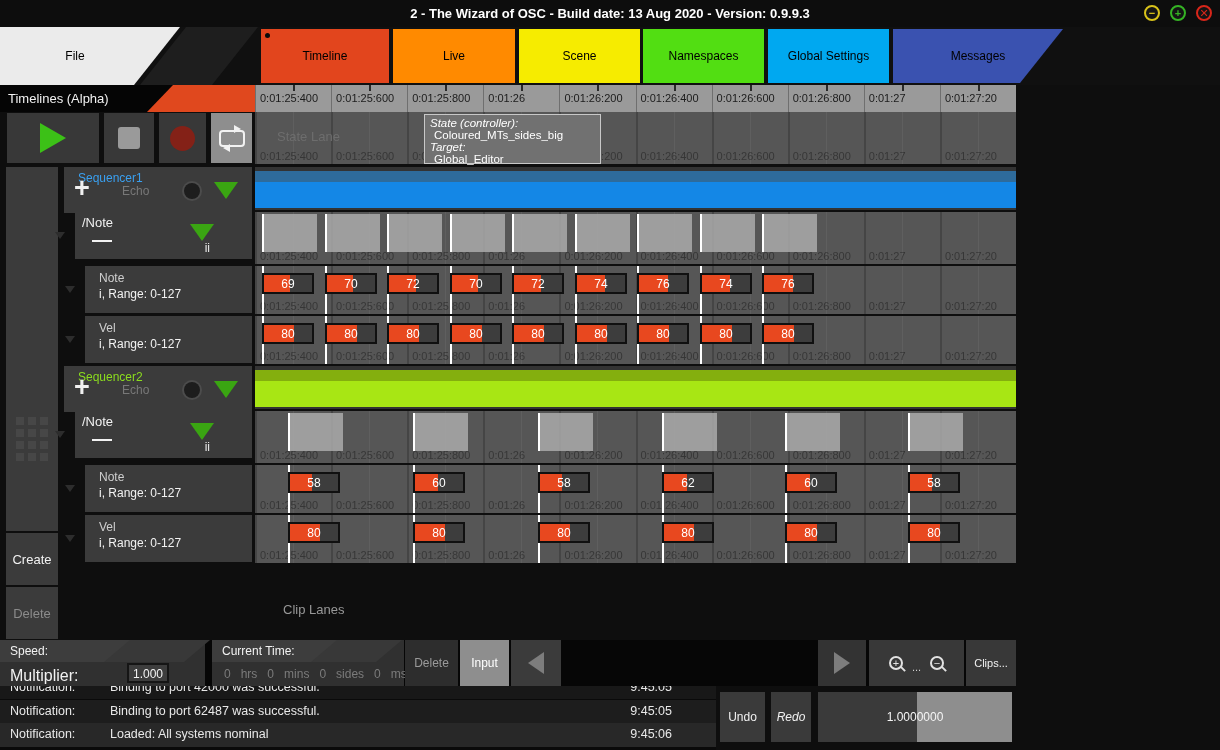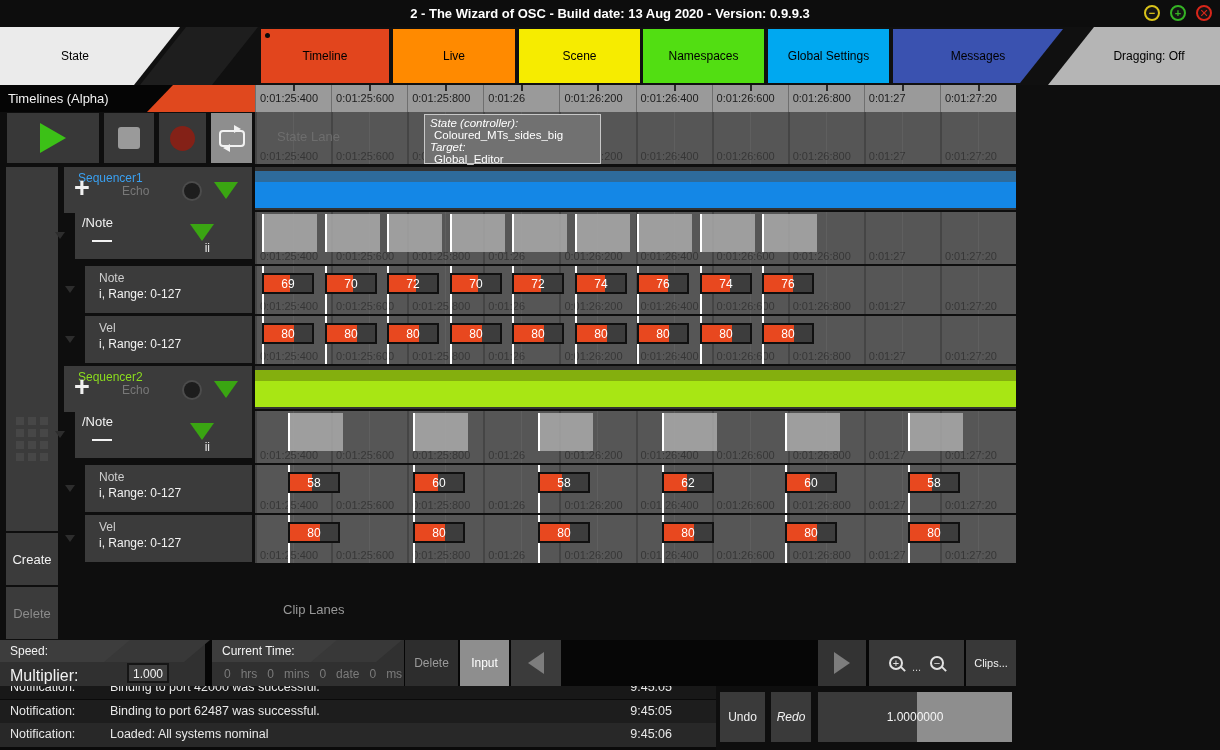--- a/index.html
+++ b/index.html
@@ -160,30 +160,29 @@
     <div class="title">2 - The Wizard of OSC - Build date: 13 Aug 2020 - Version: 0.9.9.3</div>
     <div id="winbtns">
         <div class="winbtn" style="border-color: rgb(216, 194, 26); color: rgb(216, 194, 26);">−</div>
         <div class="winbtn" style="border-color: rgb(53, 179, 36); color: rgb(53, 179, 36);">+</div>
         <div class="winbtn" style="border-color: rgb(216, 38, 26); color: rgb(216, 38, 26);">✕</div>
       </div>
   </div>
 
   <div id="tabbar">
     <div id="tab-band"></div>
-    <div class="tab" id="tab-file">State</div>
+    <div class="tab" id="tab-file">File</div>
     <div id="color-tabs">
         <div class="tab" style="left: 261px; width: 128px; background: rgb(226, 69, 29);">Timeline<div class="dot"></div></div>
         <div class="tab" style="left: 393px; width: 122px; background: rgb(255, 138, 0);">Live</div>
         <div class="tab" style="left: 519px; width: 121px; background: rgb(246, 236, 0);">Scene</div>
         <div class="tab" style="left: 643px; width: 121px; background: rgb(82, 222, 18);">Namespaces</div>
         <div class="tab" style="left: 768px; width: 121px; background: rgb(0, 168, 240);">Global Settings</div>
         <div class="tab" style="left: 893px; width: 170px; background: rgb(58, 82, 176); clip-path: polygon(0px 0px, 100% 0px, calc(100% - 43px) 100%, 0px 100%);">Messages</div>
       </div>
-    <div class="tab" id="tab-dragging">Dragging: Off</div>
   </div>
 
   <div id="canvas">
 
     <div id="tl-head">
       <div class="lbl">Timelines (Alpha)</div>
       <div class="flag"></div>
     </div>
     <div class="ruler" id="ruler">
         <div class="bound" style="left: 0px;"></div>
@@ -272,21 +271,21 @@
       </div>
       <div id="time-panel">
         <div id="time-strip2"></div>
         <div id="time-strip">Current Time:</div>
         <div id="time-vals">
             <span>0</span>
             <span>hrs</span>
             <span>0</span>
             <span>mins</span>
             <span>0</span>
-            <span>date</span>
+            <span>sides</span>
             <span>0</span>
             <span>ms</span>
           </div>
       </div>
       <div class="bbtn" id="btn-del">Delete</div>
       <div class="bbtn" id="btn-input">Input</div>
       <div class="bbtn" id="btn-left">
           <span class="tri-l"></span>
         </div>
       <div id="btn-grid">

